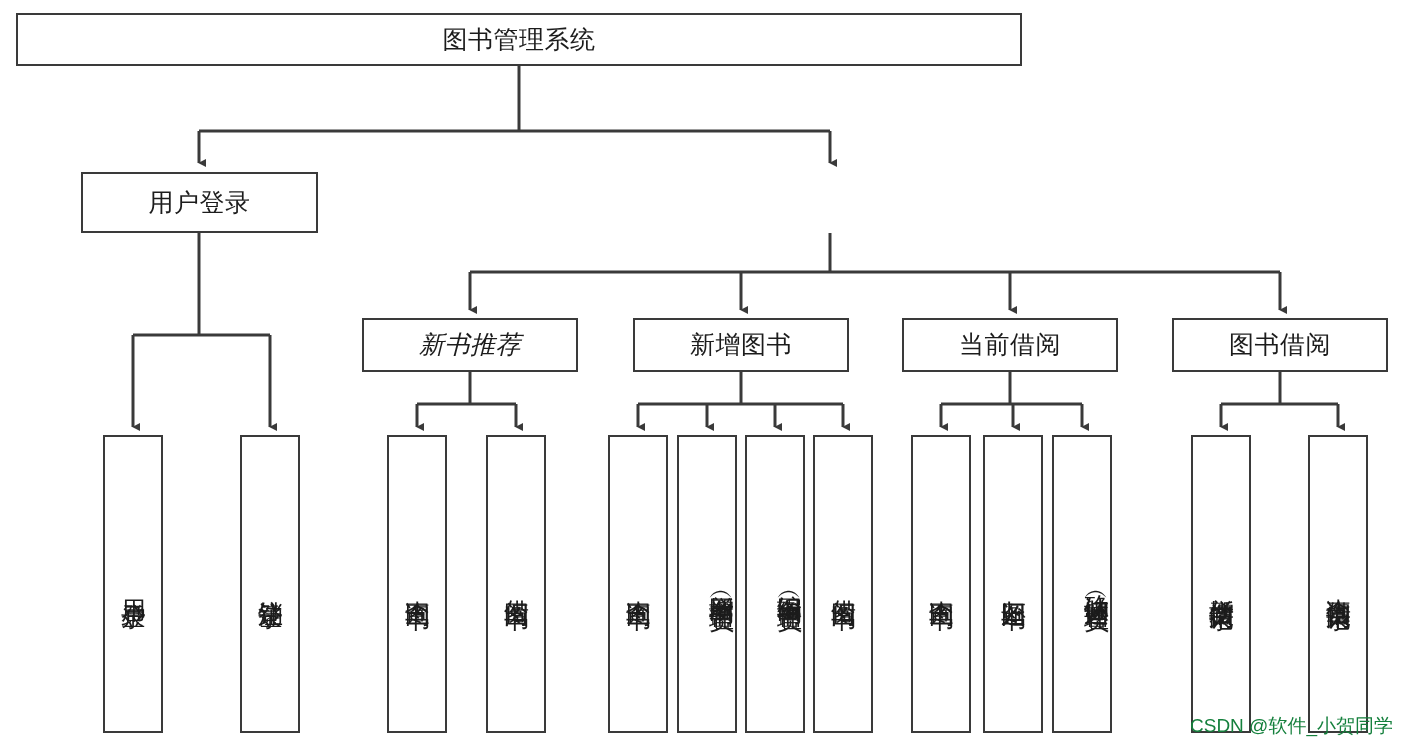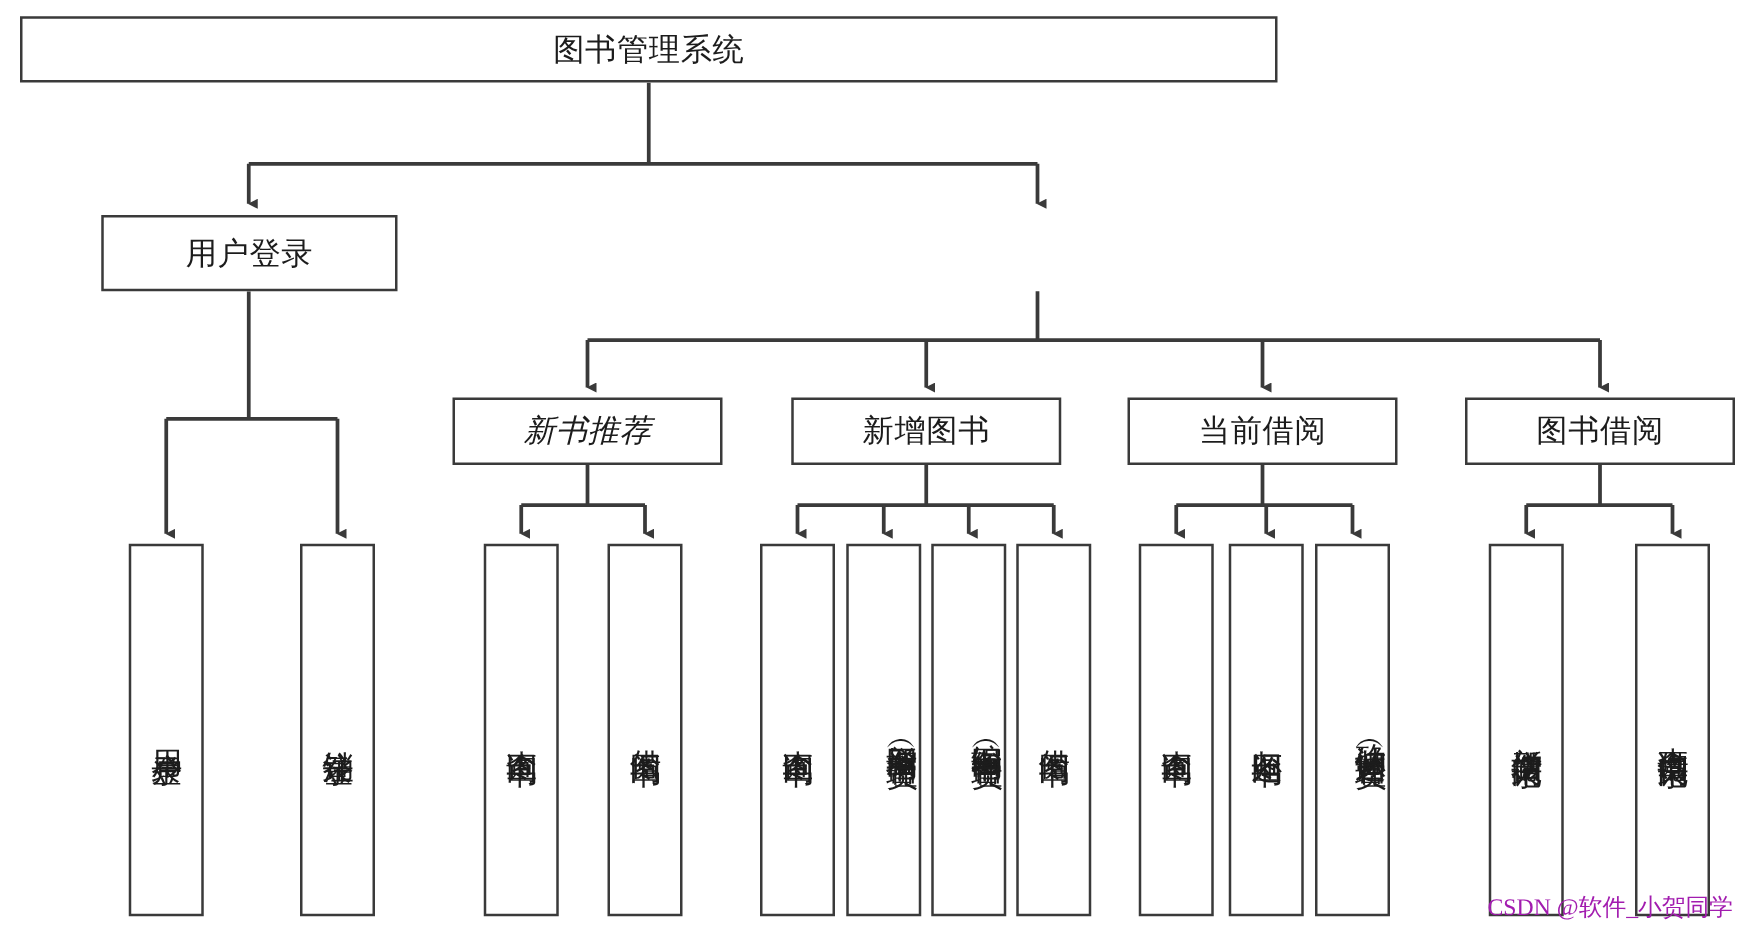--- a/index.html
+++ b/index.html
@@ -52,23 +52,23 @@
     align-items: center;
   }
   .node-label {
     display: block;
   }
   .watermark {
     position: absolute;
     left: 1190px;
     top: 713px;
     font-size: 19px;
-    color: #a21caf;
+    color: #15803d;
     white-space: nowrap;
-    font-family: Liberation Serif, serif;
+    font-family: Liberation Sans, sans-serif;
   }
 </style>
 </head>
 <body>
 
 <div id="canvas">
 
   <svg id="wires" viewBox="0 0 1405 747" xmlns="http://www.w3.org/2000/svg">
     <defs>
       <marker id="arrow" markerWidth="9" markerHeight="9" refX="4" refY="7.2" orient="auto" markerUnits="userSpaceOnUse">

